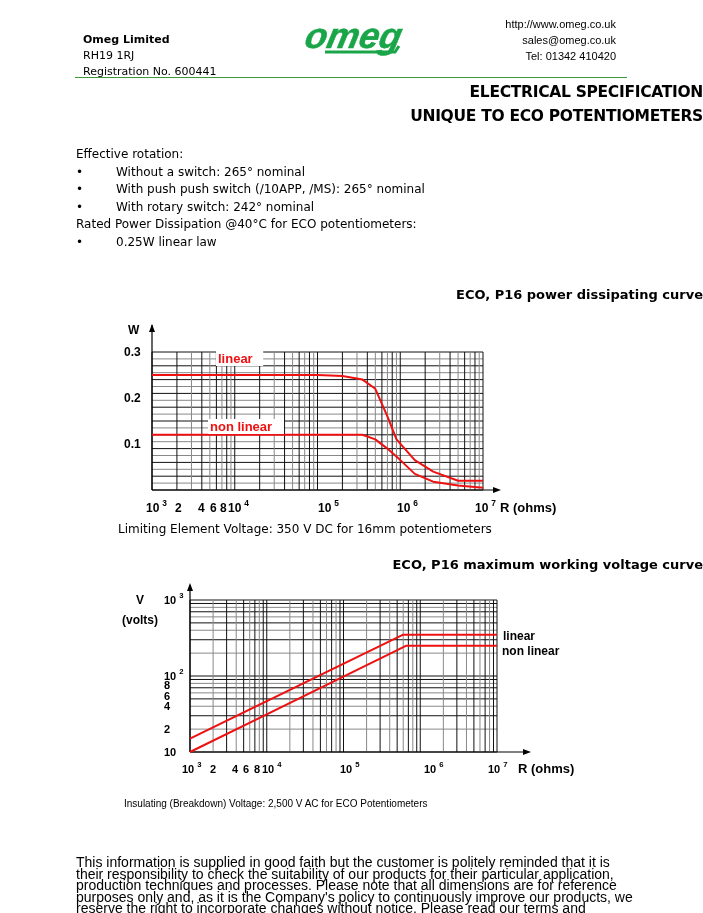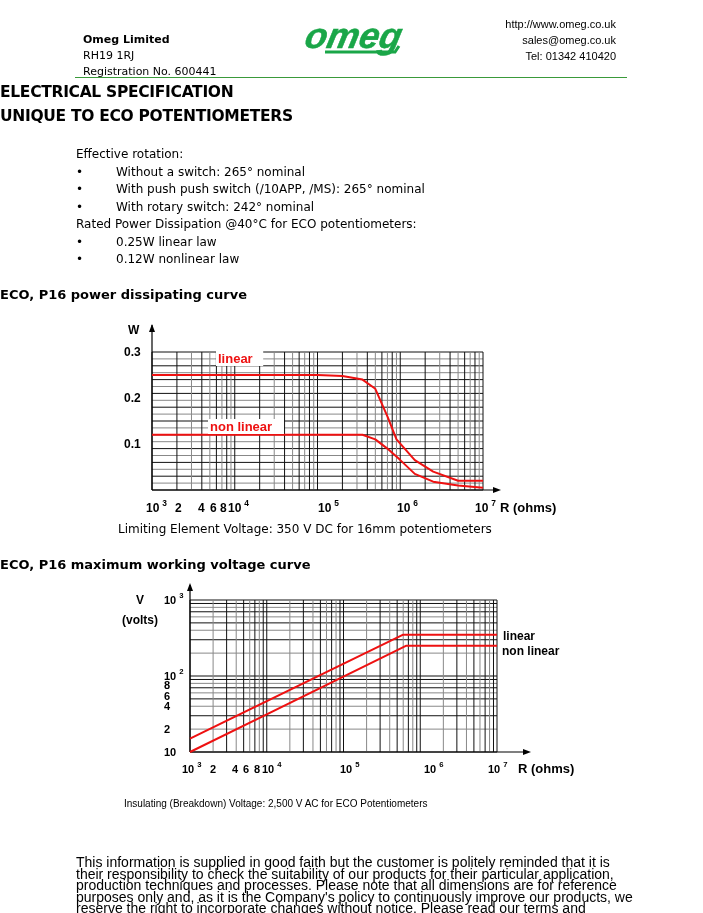--- a/index.html
+++ b/index.html
@@ -2,26 +2,26 @@
 <html><head>
 <meta charset="utf-8">
 <style>
   html, body { margin:0; padding:0; background:#fff; }
   body { width:703px; height:913px; position:relative; overflow:hidden; font-family:"Liberation Sans", sans-serif; color:#000; }
   .hdr-left { position:absolute; left:83px; top:32px; font-size:11px; line-height:16px; font-family:"DejaVu Sans", sans-serif; }
   .hdr-left .company { font-weight:bold; }
   .hdr-right { position:absolute; right:87px; top:16px; font-size:11px; line-height:16px; text-align:right; font-family:Liberation Sans, sans-serif; }
   .logo { position:absolute; left:295px; top:16px; width:115px; height:40px; }
   .hdr-rule { position:absolute; left:75px; top:77px; width:552px; height:1px; background:#3a9a3a; }
-  .title { position:absolute; left:0; width:703px; text-align:left; font-weight:bold; font-size:15.5px; font-family:"DejaVu Sans", sans-serif; letter-spacing:-0.3px; }
+  .title { position:absolute; left:0; width:703px; text-align:right; font-weight:bold; font-size:15.5px; font-family:"DejaVu Sans", sans-serif; letter-spacing:-0.3px; }
   .t1 { top:83px; } .t2 { top:107px; }
   .spec { position:absolute; left:76px; top:146px; font-size:12px; line-height:17.5px; font-family:"DejaVu Sans", sans-serif; }
   .spec .bl { position:relative; padding-left:40px; }
   .spec .bl::before { content:"•"; position:absolute; left:0; }
-  .chart-title { position:absolute; left:0; width:703px; text-align:left; font-weight:bold; font-size:13px; font-family:"DejaVu Sans", sans-serif; }
+  .chart-title { position:absolute; left:0; width:703px; text-align:right; font-weight:bold; font-size:13px; font-family:"DejaVu Sans", sans-serif; }
   .ct1 { top:287px; } .ct2 { top:557px; }
   svg.chart { position:absolute; left:0; top:0; }
   .note { position:absolute; font-size:12px; font-family:"DejaVu Sans", sans-serif; }
   .n1 { left:118px; top:522px; }
   .n2 { left:124px; top:798px; font-family:"Liberation Sans", sans-serif; font-size:10px; }
   .footer { position:absolute; left:76px; top:857px; width:560px; font-size:14px; line-height:11.5px; font-family:"Liberation Sans", sans-serif; }
 </style>
 </head>
 <body>
 
@@ -46,21 +46,20 @@
 <div class="title t1">ELECTRICAL SPECIFICATION</div>
 <div class="title t2">UNIQUE TO ECO POTENTIOMETERS</div>
 
 <div class="spec">
   <div>Effective rotation:</div>
   <div class="bl">Without a switch: 265° nominal</div>
   <div class="bl">With push push switch (/10APP, /MS): 265° nominal</div>
   <div class="bl">With rotary switch: 242° nominal</div>
   <div>Rated Power Dissipation @40°C for ECO potentiometers:</div>
   <div class="bl">0.25W linear law</div>
-  <div class="bl">0.12W nonlinear law</div>
 </div>
 
 <div class="chart-title ct1">ECO, P16 power dissipating curve</div>
 <div class="chart-title ct2">ECO, P16 maximum working voltage curve</div>
 
 <svg class="chart" id="charts" width="703" height="913">
     <line x1="152" x2="483" y1="352" y2="352" stroke="#111" stroke-width="1"></line>
     <line x1="152" x2="483" y1="358.9" y2="358.9" stroke="#888" stroke-width="1"></line>
     <line x1="152" x2="483" y1="365.8" y2="365.8" stroke="#111" stroke-width="1"></line>
     <line x1="152" x2="483" y1="372.7" y2="372.7" stroke="#888" stroke-width="1"></line>

